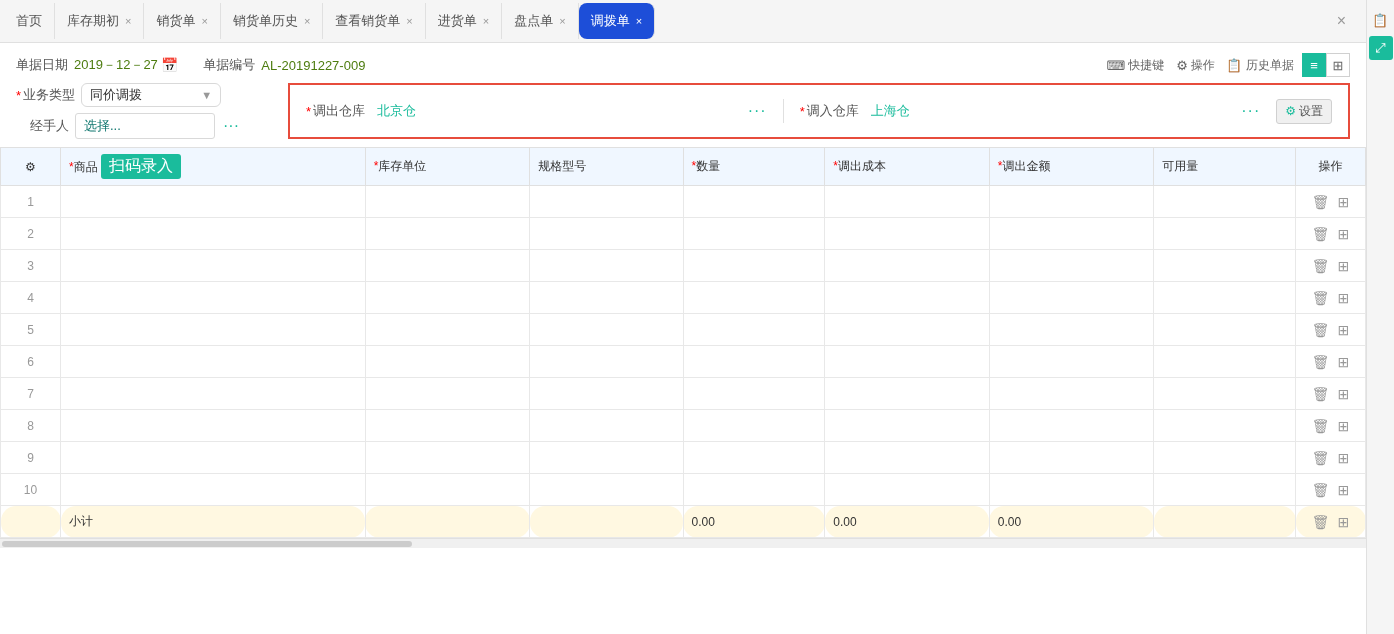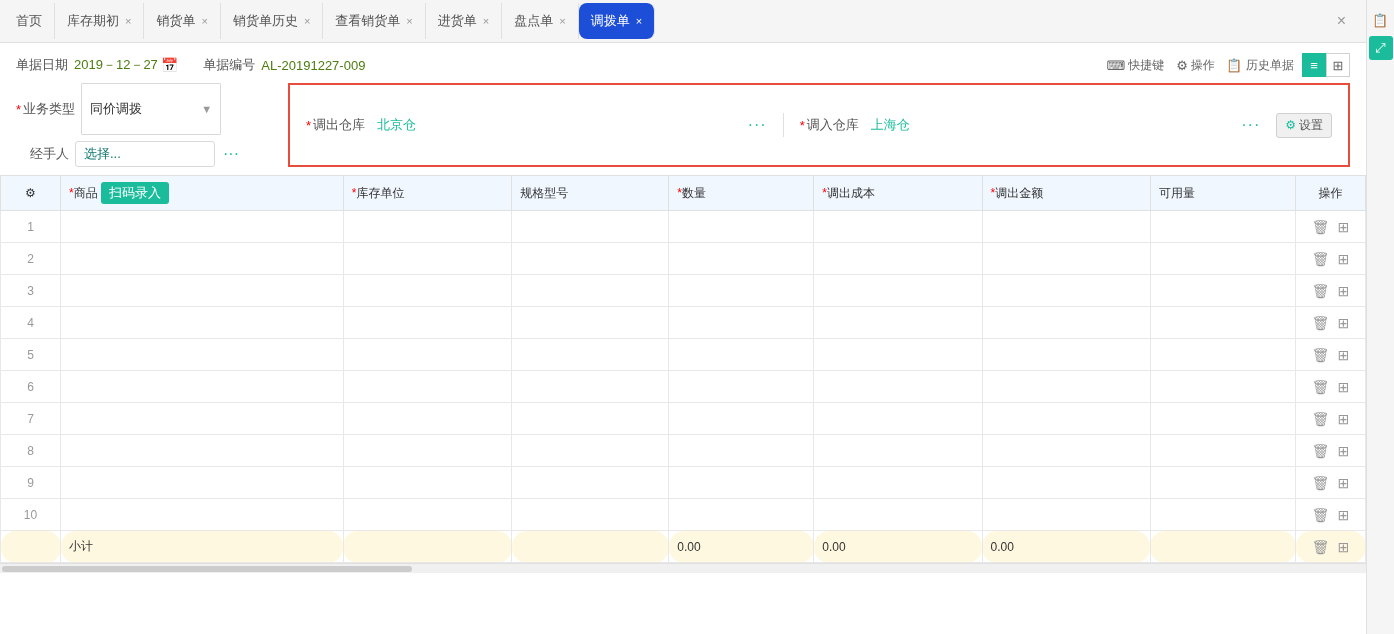--- a/index.html
+++ b/index.html
@@ -36,22 +36,22 @@
       display: flex; align-items: center; margin-right: 24px;
     }
     .form-label { color: #555; margin-right: 6px; white-space: nowrap; }
     .required { color: red; margin-right: 2px; }
     .form-value { color: #4d7c0f; }
     .calendar-icon { color: #1abc9c; margin-left: 4px; cursor: pointer; font-size: 14px; }
 
     
     .select-box {
       display: flex; align-items: center;
-      border: 1px solid #d9d9d9; border-radius: 1px;
-      padding: 16px 8px; min-width: 140px;
+      border: 1px solid #d9d9d9; border-radius: 6px;
+      padding: 2px 8px; min-width: 140px;
       cursor: pointer; background: #fff;
     }
     .select-box .arrow { margin-left: auto; color: #999; font-size: 11px; }
     .warehouse-field {
       display: flex; align-items: center; flex: 1;
     }
     .warehouse-value {
       color: #1abc9c; margin-left: 6px; font-weight: 500;
     }
     .dots-btn {
@@ -114,21 +114,21 @@
       padding: 6px 8px; min-width: 60px;
       height: 32px;
     }
     .row-num { color: #999; text-align: center; width: 36px; }
     .subtotal-row { background: #fff8e1 !important; font-weight: 500; }
     .subtotal-row td { border-top: 1px solid #f0c040; border-radius: 15px; }
 
     .scan-btn {
       background: #1abc9c; color: #fff;
       border: none; border-radius: 3px;
-      padding: 2px 8px; font-size: 13px; cursor: pointer;
+      padding: 2px 8px; font-size: 16px; cursor: pointer;
     }
     .col-gear { width: 40px; text-align: center; }
     .col-op { width: 70px; text-align: center; }
 
     .op-icons { display: flex; align-items: center; justify-content: center; gap: 8px; }
     .op-icon { cursor: pointer; color: #999; font-size: 14px; }
 
     
     .right-sidebar {
       position: fixed; right: 0; top: 0; height: 100%;

